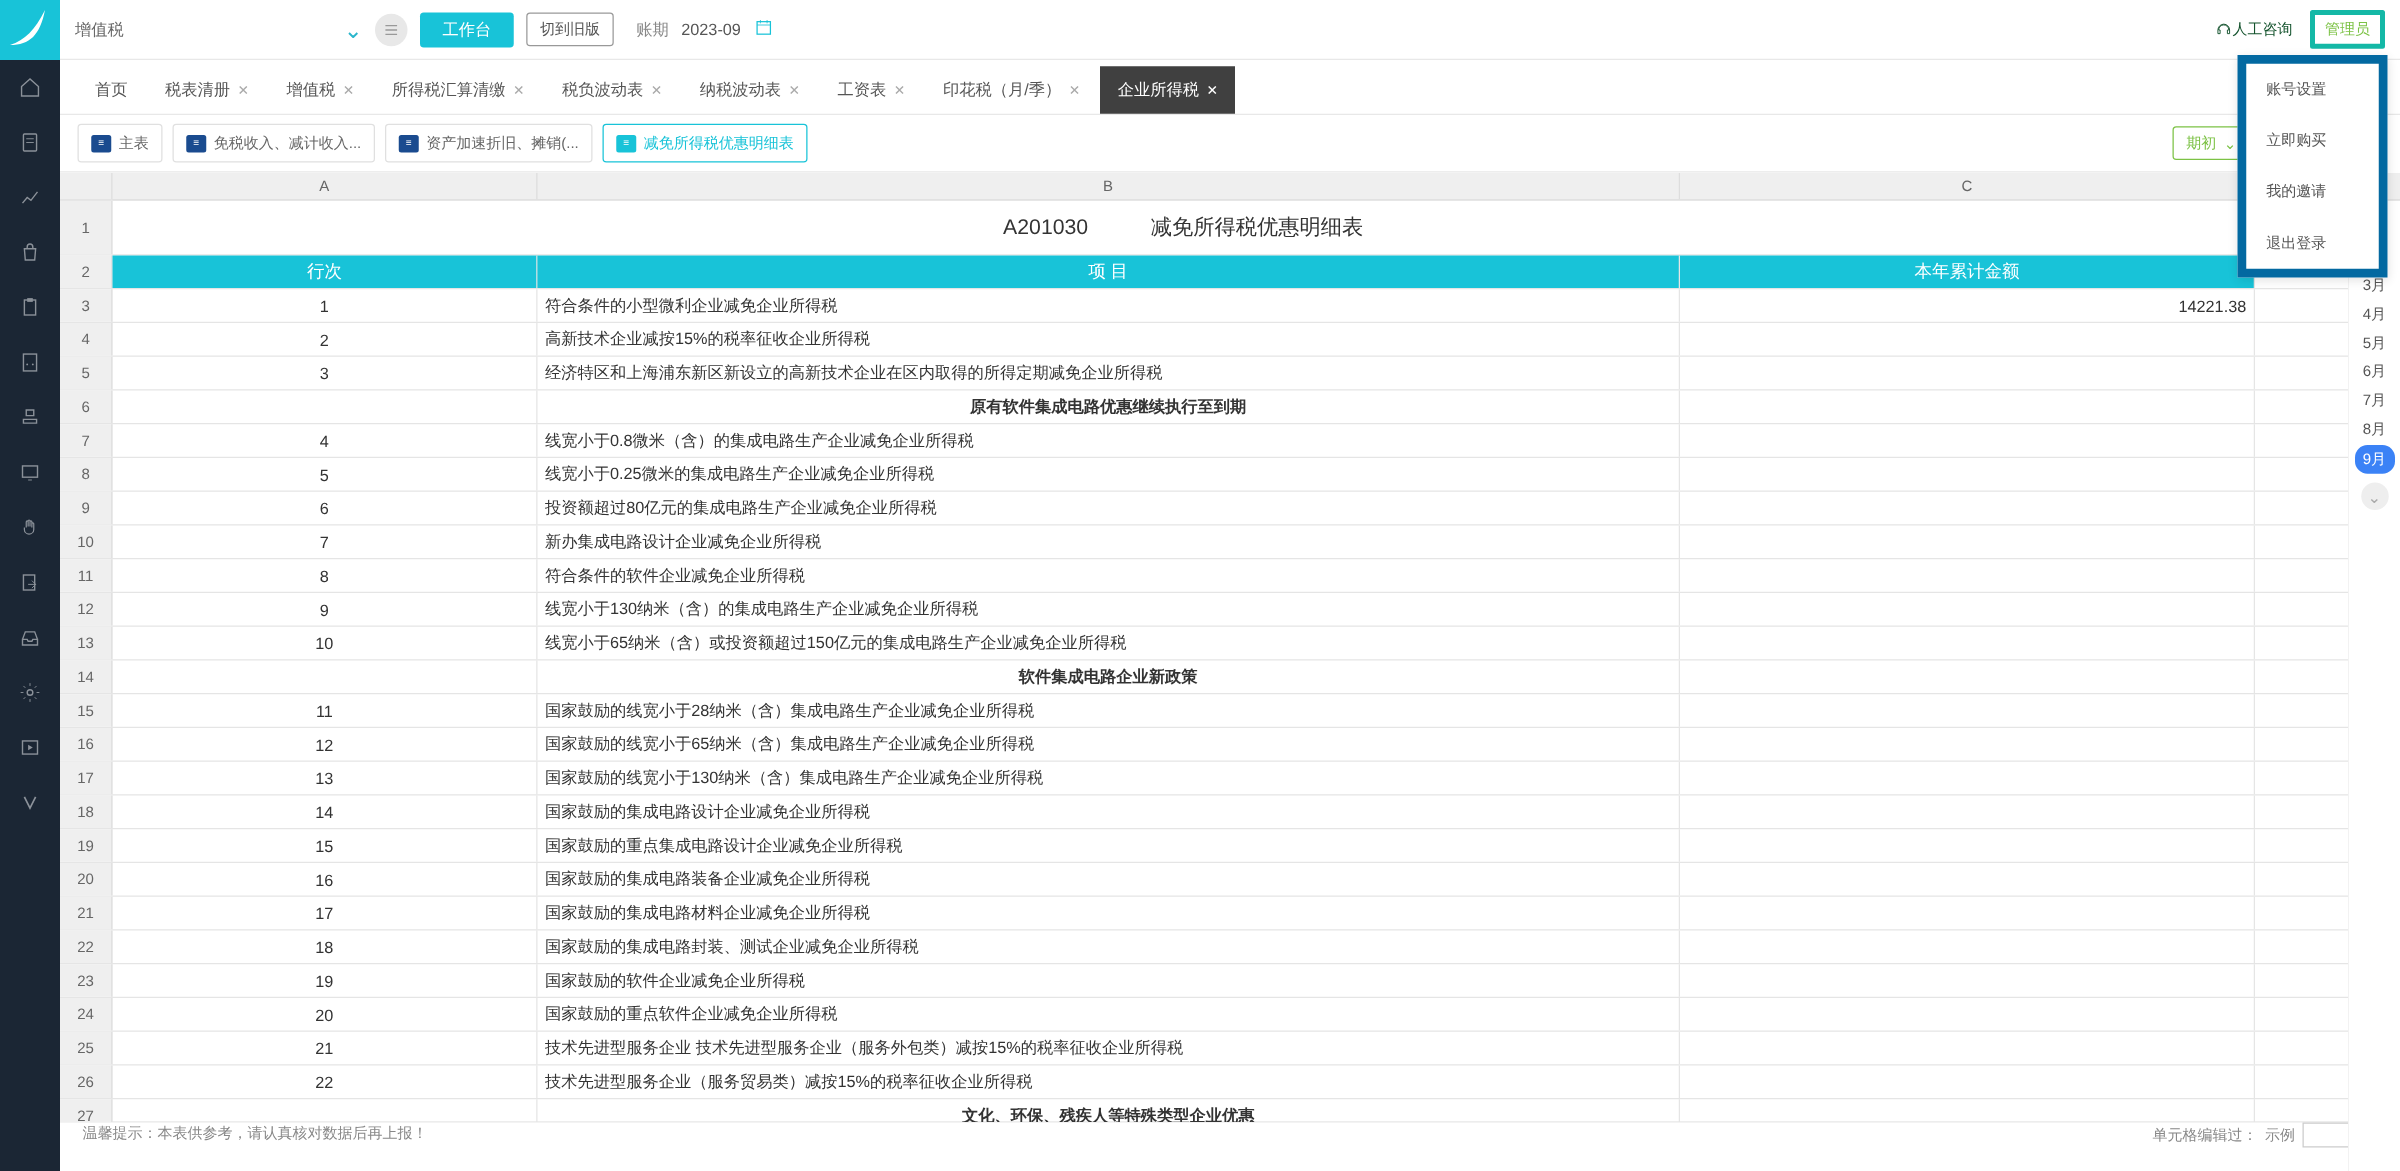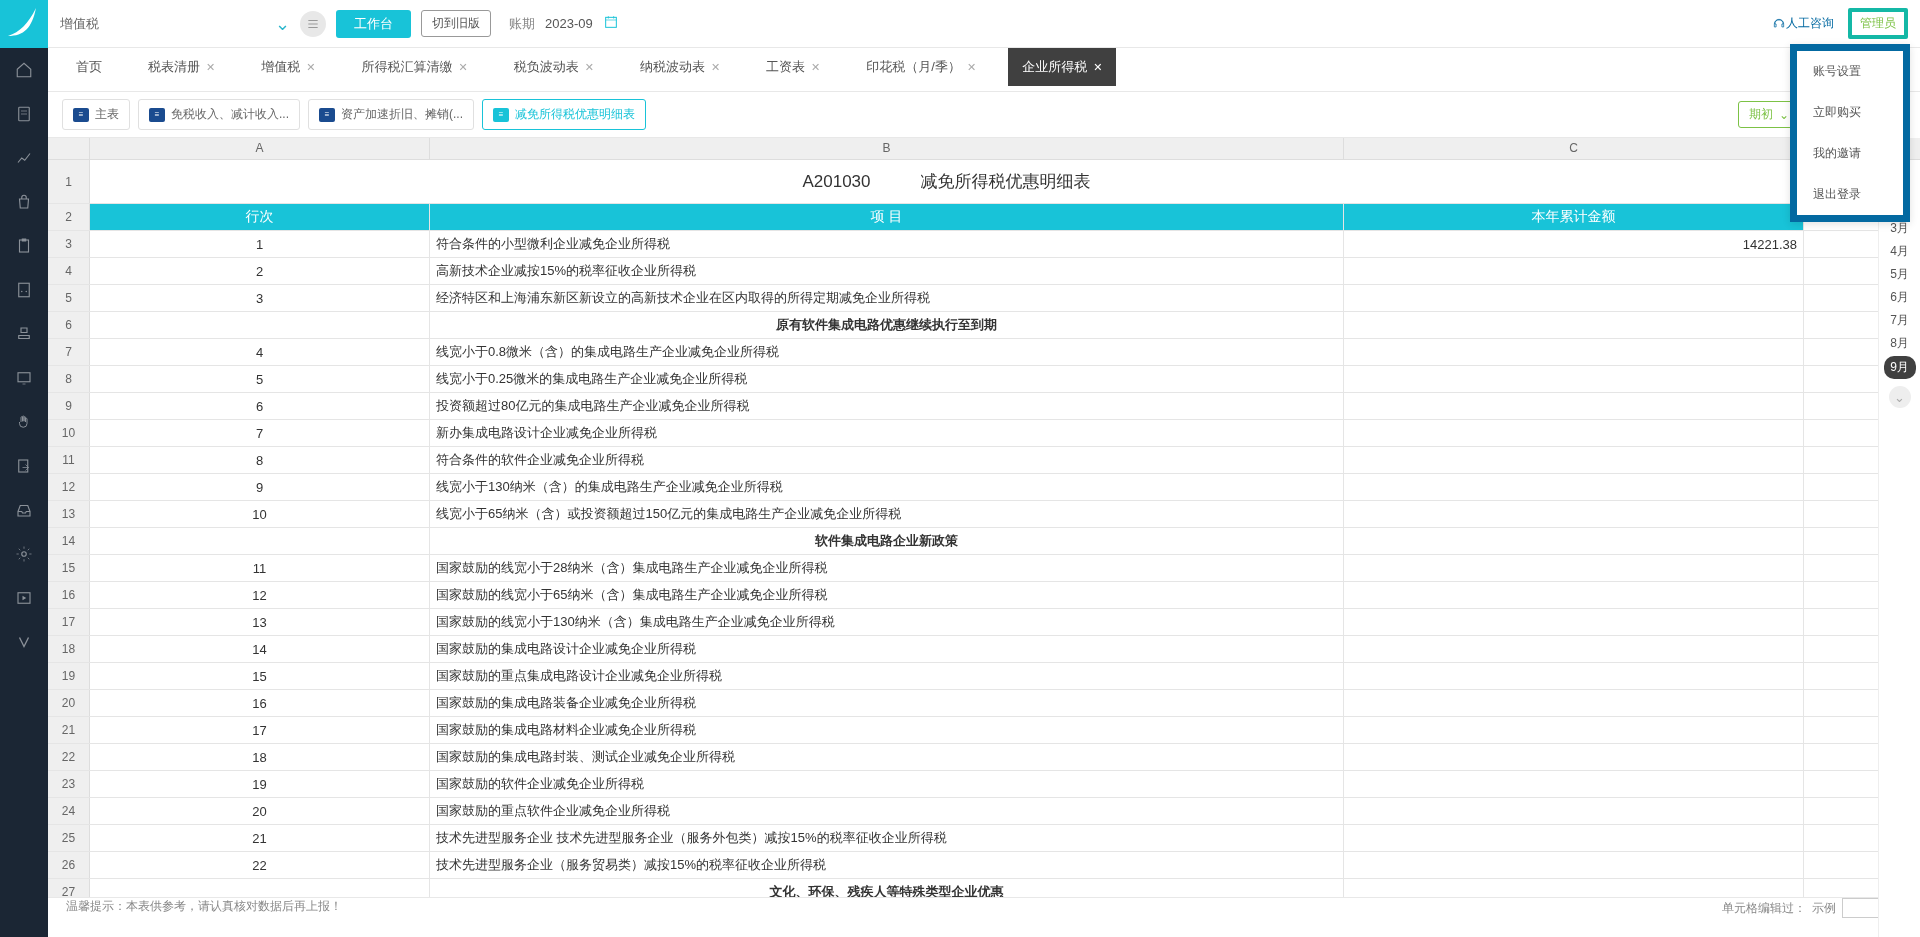--- a/index.html
+++ b/index.html
@@ -13,23 +13,23 @@
 .topbar { height: 48px; display: flex; align-items: center; padding: 0 12px; border-bottom: 1px solid #e8e8e8; gap: 10px; }
 .company-select { display: flex; align-items: center; gap: 6px; min-width: 230px; cursor: pointer; color: #666; }
 .company-select .chev { color: #2bb6cc; font-size: 18px; }
 .topbar-icon-circle { width: 26px; height: 26px; border-radius: 50%; background: #e8e8e8; display: flex; align-items: center; justify-content: center; color: #999; cursor: pointer; }
 .btn-worktable { background: #18c3d8; color: #fff; border: none; border-radius: 3px; padding: 5px 18px; cursor: pointer; font-size: 13px; }
 .btn-oldver { background: #fff; border: 1px solid #999; border-radius: 3px; padding: 4px 10px; cursor: pointer; font-size: 12px; color: #555; }
 .period-label { color: #888; margin-left: 8px; }
 .period-val { color: #555; }
 .cal-icon { color: #18c3d8; cursor: pointer; }
 .topbar-right { margin-left: auto; display: flex; align-items: center; gap: 14px; }
-.topbar-link { display: flex; align-items: center; gap: 0; color: #0369a1; cursor: pointer; font-size: 12px; justify-content: center; }
+.topbar-link { display: flex; align-items: center; gap: 0; color: #14532d; cursor: pointer; font-size: 12px; justify-content: center; }
 .admin-btn { border: 4px solid #14b8a6; color: #7cc245; padding: 3px 8px; border-radius: 2px; cursor: pointer; font-size: 12px; }
-.tabbar { height: 44px; display: flex; align-items: flex-start; padding: 0 14px; border-bottom: 1px solid #e8e8e8; gap: 18px; }
+.tabbar { height: 44px; display: flex; align-items: flex-end; padding: 0 14px; border-bottom: 1px solid #e8e8e8; gap: 2px; }
 .tab { padding: 10px 14px; color: #555; cursor: pointer; display: flex; align-items: center; gap: 6px; font-size: 13px; }
 .tab .close { color: #aaa; font-size: 11px; }
 .tab.active { background: #404040; color: #fff; }
 .tab.active .close { color: #fff; }
 .subtab-row { height: 46px; display: flex; align-items: center; padding: 0 14px; border-bottom: 1px solid #e8e8e8; gap: 8px; }
 .subtab { display: flex; align-items: center; gap: 6px; padding: 6px 10px; border: 1px solid #e0e0e0; border-radius: 3px; color: #666; cursor: pointer; font-size: 12px; background: #fff; }
 .subtab .doc-ic { width: 16px; height: 14px; background: #1a4b8f; border-radius: 2px; color: #fff; font-size: 8px; display: flex; align-items: center; justify-content: center; }
 .subtab.active { border: 1px solid #18c3d8; color: #18c3d8; }
 .subtab.active .doc-ic { background: #18c3d8; }
 .subtab-row-right { margin-left: auto; display: flex; align-items: center; gap: 12px; }
@@ -52,21 +52,21 @@
 .row-title { height: 44px; }
 .row-title .cell-merged { width: 1714px; display: flex; align-items: center; justify-content: center; font-size: 17px; font-weight: 500; gap: 50px; }
 .row-header-teal .cell { background: #18c3d8; color: #fff; justify-content: center; font-size: 14px; }
 .row-section .cell-b { font-weight: 600; justify-content: center; }
 .footer { height: 40px; border-top: 1px solid #e8e8e8; display: flex; align-items: flex-start; padding: 0 18px; color: #888; font-size: 12px; }
 .footer-right { margin-left: auto; display: flex; align-items: center; gap: 6px; }
 .footer-input { width: 60px; height: 20px; border: 1px solid #ccc; }
 .right-months { width: 42px; background: #fff; border-left: 1px solid #eee; display: flex; flex-direction: column; align-items: center; padding-top: 6px; gap: 2px; position: absolute; right: 0; top: 94px; bottom: 0; }
 .month-it { font-size: 12px; color: #aaa; padding: 3px 0; cursor: pointer; width: 100%; text-align: center; }
 .month-it.dark { color: #555; }
-.month-it.active { background: #404040; color: #fff; border-radius: 10px; width: 32px; margin: 1px auto; }
+.month-it.active { background: #3b82f6; color: #fff; border-radius: 10px; width: 32px; margin: 1px auto; }
 .year-badge { background: #7cc245; color: #fff; font-size: 10px; border-radius: 3px; padding: 1px 4px; position: absolute; left: -30px; top: 72px; }
 .month-expand { width: 22px; height: 22px; border-radius: 50%; background: #eee; color: #aaa; display: flex; align-items: center; justify-content: center; margin-top: 4px; cursor: pointer; }
 .dropdown-menu { position: absolute; right: 10px; top: 44px; width: 120px; background: #fff; border: 7px solid #0369a1; box-shadow: 0 2px 8px rgba(0,0,0,0.12); z-index: 100; }
 .dropdown-item { padding: 12px 16px; font-size: 12px; color: #555; cursor: pointer; }
 svg { fill: currentColor; }
 </style>
 </head>
 <body>
 
 <div class="app">

